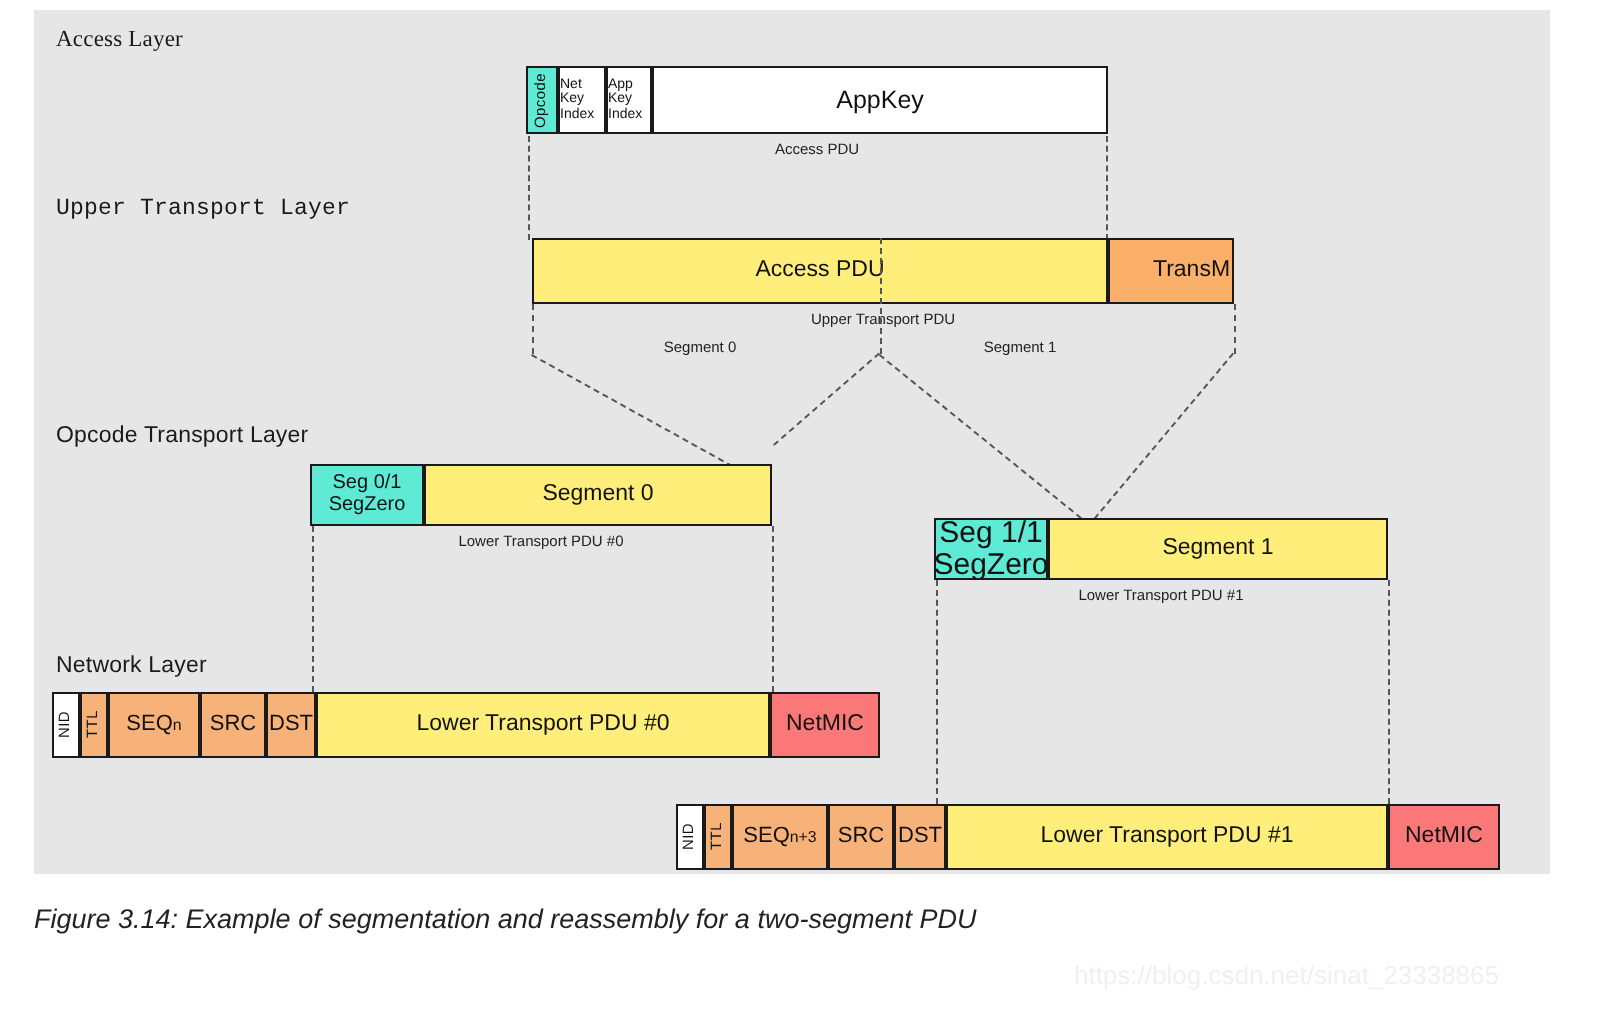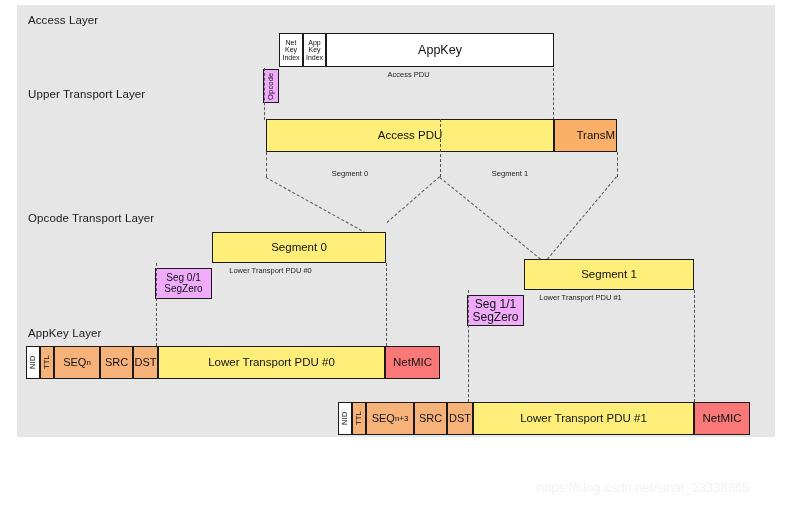--- a/index.html
+++ b/index.html
@@ -22,34 +22,33 @@
     font-size:11.5px;color:#1a1a1a;
     white-space:nowrap;
     letter-spacing:0.1px;
   }
   
   .box{
     position:absolute;
     box-sizing:border-box;
     border:1.2px solid #1a1a1a;
     display:flex;align-items:center;justify-content:center;
-    text-align:center;
     font-size:11px;color:#111;
     line-height:1.15;
     overflow:hidden;
   }
   .box.small{font-size:7px;line-height:1.05;}
   .box.vert{
     writing-mode:vertical-rl;
     transform:rotate(180deg);
     font-size:7.5px;
     letter-spacing:0.2px;
   }
   .white{background:#ffffff;}
-  .green{background:#f0abfc;margin-top:36px;}
+  .green{background:#5eead4;}
   .yellow{background:#ffef7a;}
   .orange-d{background:#f7b27a;}
   .transmic{background:#fbb069;padding-left:32px;}
   .red{background:#fb7878;}
   .box.big{font-size:12.5px;}
   .box.mid{font-size:11.5px;}
 
   
   .pdu-caption{
     position:absolute;
@@ -84,36 +83,37 @@
   }
   .sub{font-size:0.72em;vertical-align:-0.25em;}
 </style>
 </head>
 <body>
 
 <div id="figure">
 
   <div class="panel"></div>
 
-  <div class="layer-label" style="left:28px;top:14px;">Access Layer</div>
-  <div class="layer-label" style="left:28px;top:88px;">Upper Transport Layer</div>
+  <div class="layer-label" style="left:28px;top:14px;font-family:Liberation Serif, serif;">Access Layer</div>
+  <div class="layer-label" style="left:28px;top:98px;font-family:Liberation Mono, monospace;">Upper Transport Layer</div>
   <div class="layer-label" style="left:28px;top:212px;">Opcode Transport Layer</div>
-  <div class="layer-label" style="left:28px;top:327px;">AppKey Layer</div>
+  <div class="layer-label" style="left:28px;top:327px;">Network Layer</div>
 
   <div class="box green vert" style="left:263px;top:33px;width:16px;height:34px;">Opcode</div>
   <div class="box white small" style="left:279px;top:33px;width:24px;height:34px;">Net Key Index</div>
   <div class="box white small" style="left:303px;top:33px;width:23px;height:34px;">App Key Index</div>
   <div class="box white big" style="left:326px;top:33px;width:228px;height:34px;">AppKey</div>
   <div class="pdu-caption" style="left:263px;top:70px;width:291px;">Access PDU</div>
 
   <div class="vline" style="left:264px;top:68px;height:52px;"></div>
   <div class="vline" style="left:553px;top:68px;height:52px;"></div>
 
   <div class="box yellow mid" style="left:266px;top:119px;width:288px;height:33px;">Access PDU</div>
   <div class="box transmic mid" style="left:554px;top:119px;width:63px;height:33px;">TransMIC</div>
+  <div class="pdu-caption" style="left:266px;top:155px;width:351px;">Upper Transport PDU</div>
 
   <div class="seg-caption" style="left:300px;top:169px;width:100px;">Segment 0</div>
   <div class="seg-caption" style="left:460px;top:169px;width:100px;">Segment 1</div>
 
   <div class="vline" style="left:266px;top:152px;height:25px;"></div>
   <div class="vline" style="left:440px;top:119px;height:58px;"></div>
   <div class="vline" style="left:617px;top:152px;height:25px;"></div>
 
   <div class="diag" style="left:266px;top:177px;width:125px;transform:rotate(29deg);"></div>
   <div class="diag" style="left:440px;top:177px;width:70px;transform:rotate(139deg);"></div>
@@ -124,21 +124,21 @@
   <div class="box green small" style="left:155px;top:232px;width:57px;height:31px;font-size:10px;flex-direction:column;">
     <span>Seg 0/1</span>
     <span>SegZero</span>
   </div>
   <div class="box yellow mid" style="left:212px;top:232px;width:174px;height:31px;">Segment 0</div>
   <div class="pdu-caption" style="left:155px;top:266px;width:231px;">Lower Transport PDU #0</div>
 
   <div class="vline" style="left:156px;top:263px;height:83px;"></div>
   <div class="vline" style="left:386px;top:263px;height:83px;"></div>
 
-  <div class="box green small" style="left:467px;top:259px;width:57px;height:31px;font-size:12px;flex-direction:column;">
+  <div class="box green small" style="left:467px;top:259px;width:57px;height:31px;font-size:15px;flex-direction:column;">
     <span>Seg 1/1</span>
     <span>SegZero</span>
   </div>
   <div class="box yellow mid" style="left:524px;top:259px;width:170px;height:31px;">Segment 1</div>
   <div class="pdu-caption" style="left:467px;top:293px;width:227px;">Lower Transport PDU #1</div>
 
   <div class="vline" style="left:468px;top:290px;height:112px;"></div>
   <div class="vline" style="left:694px;top:290px;height:112px;"></div>
 
   <div class="box white vert" style="left:26px;top:346px;width:14px;height:33px;">NID</div>
@@ -156,15 +156,16 @@
   <div class="box orange-d vert" style="left:352px;top:402px;width:14px;height:33px;">TTL</div>
   <div class="box orange-d" style="left:366px;top:402px;width:48px;height:33px;">
     <span>SEQ</span>
       <span class="sub">n+3</span>
   </div>
   <div class="box orange-d" style="left:414px;top:402px;width:33px;height:33px;">SRC</div>
   <div class="box orange-d" style="left:447px;top:402px;width:26px;height:33px;">DST</div>
   <div class="box yellow mid" style="left:473px;top:402px;width:221px;height:33px;">Lower Transport PDU #1</div>
   <div class="box red mid" style="left:694px;top:402px;width:56px;height:33px;">NetMIC</div>
 
+  <div class="caption">Figure 3.14: Example of segmentation and reassembly for a two-segment PDU</div>
   <div class="watermark">https://blog.csdn.net/sinat_23338865</div>
 
 </div>
 
 </body></html>

